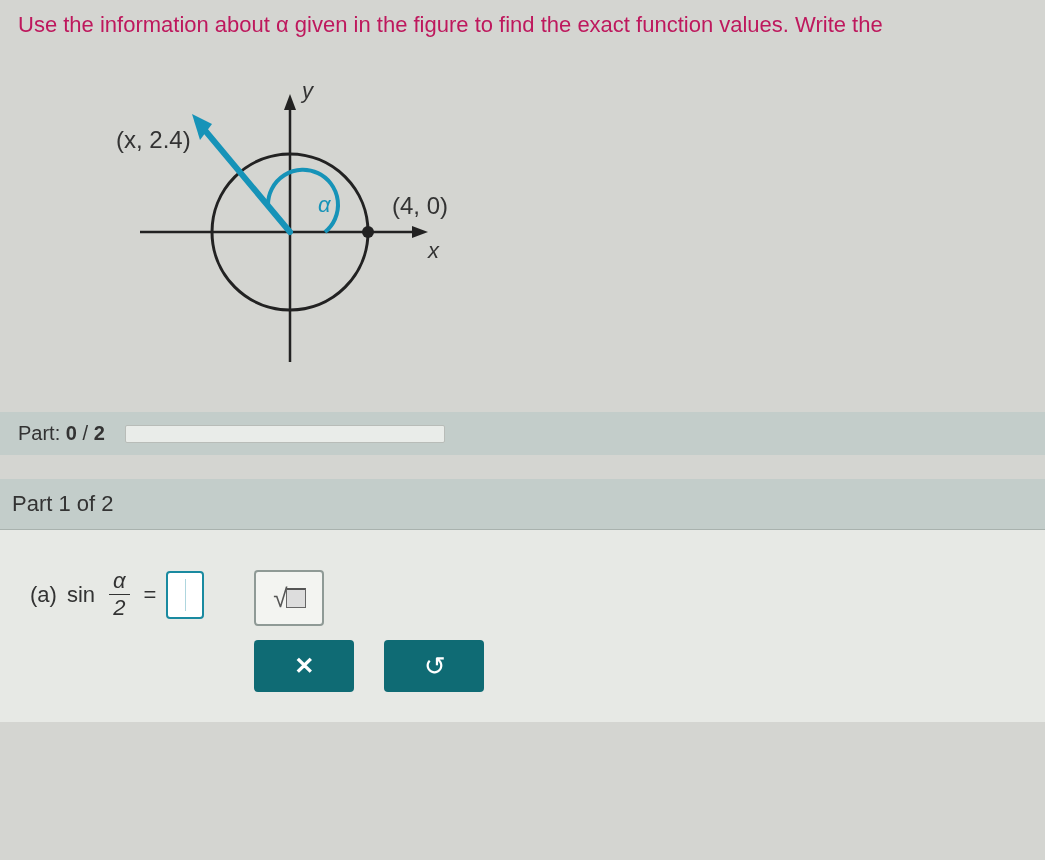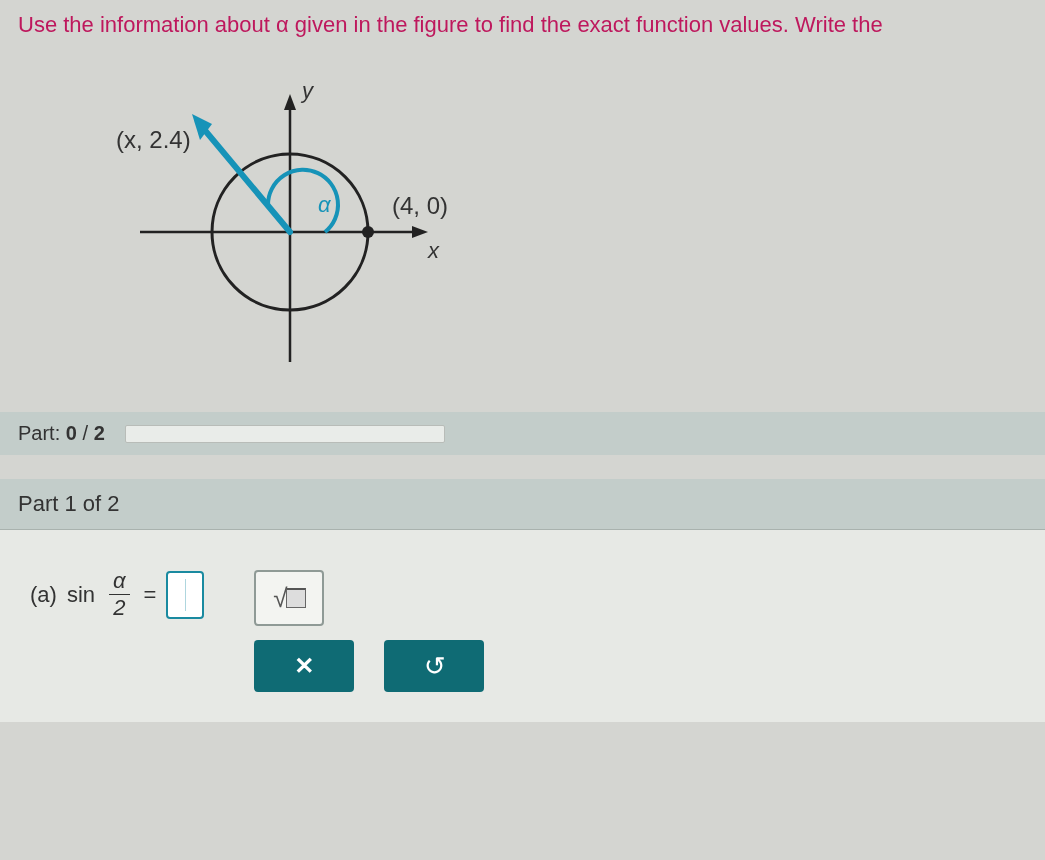--- a/index.html
+++ b/index.html
@@ -44,21 +44,21 @@
     .progress-label .tot { font-weight: 700; }
     .progress-bar {
       width: 320px;
       height: 18px;
       background: #e9ece9;
       border: 1px solid #b8bcb8;
       border-radius: 2px;
     }
     .part-header {
       background: #c3cdca;
-      padding: 12px 18px;
+      padding: 12px 12px;
       font-size: 22px;
       color: #333;
       margin-top: 24px;
       border-bottom: 1px solid #a9b2ae;
     }
     .answer-area {
       background: #e7e9e5;
       padding: 40px 30px 30px 30px;
       display: flex;
       align-items: flex-start;

